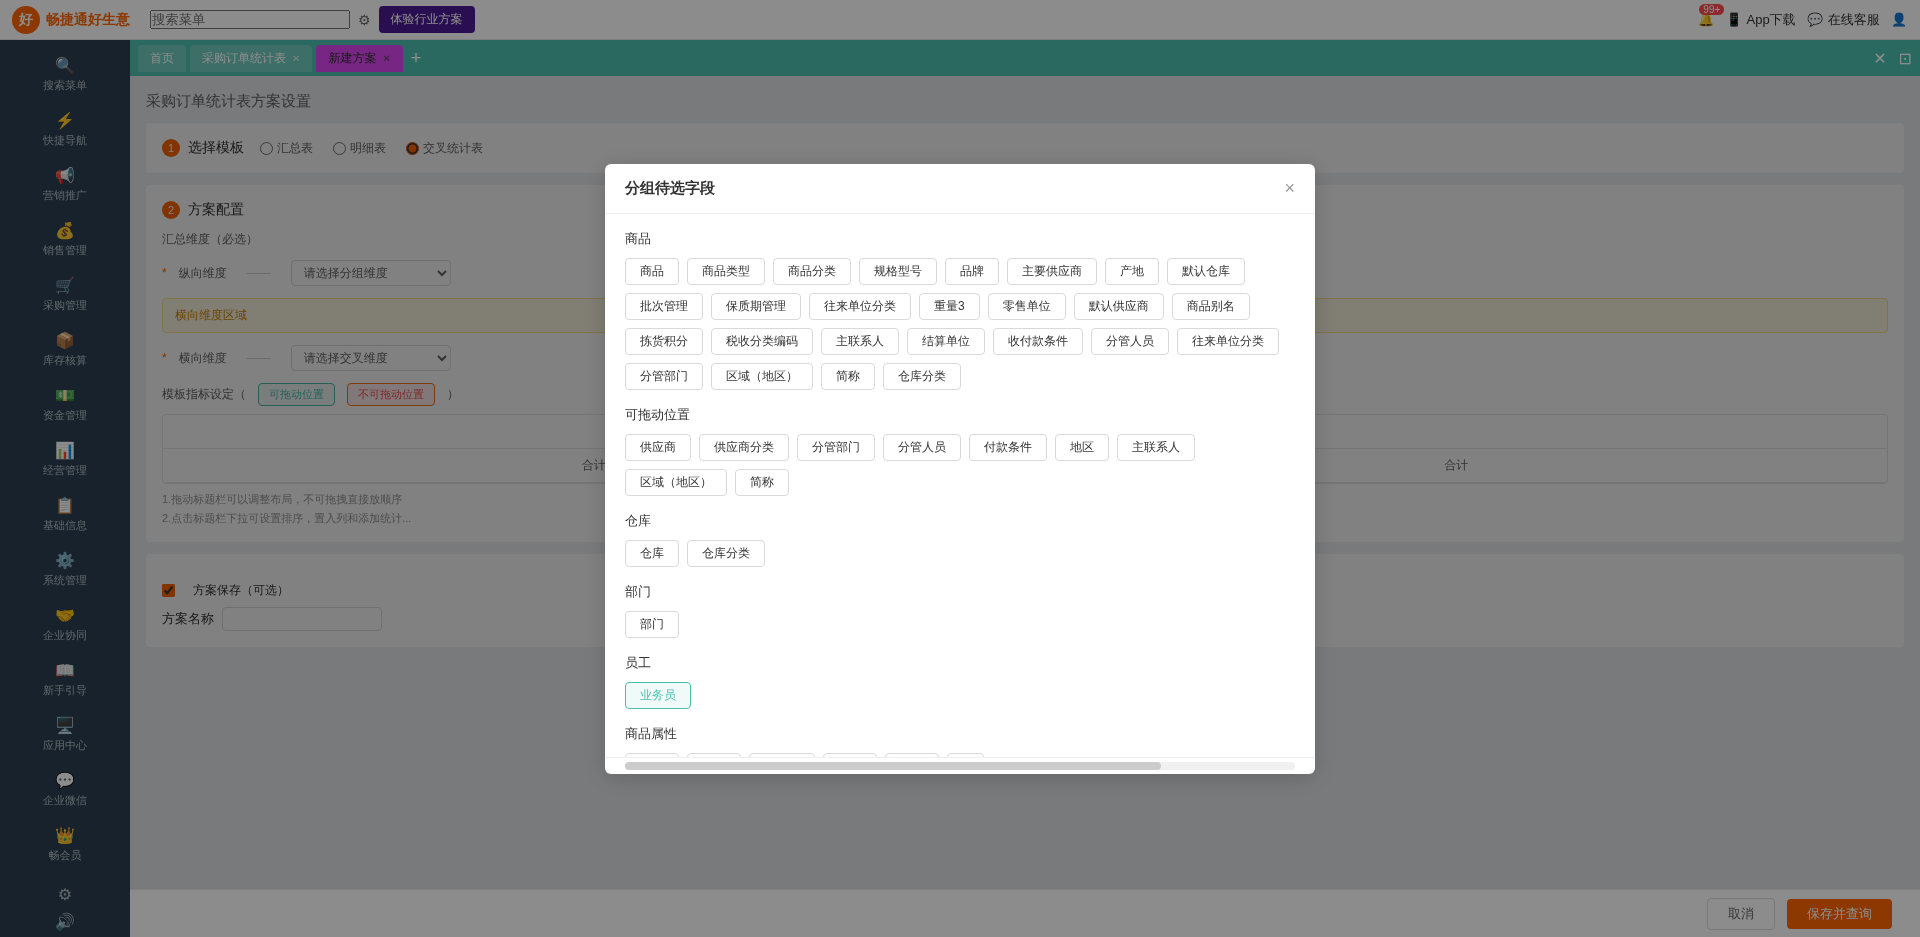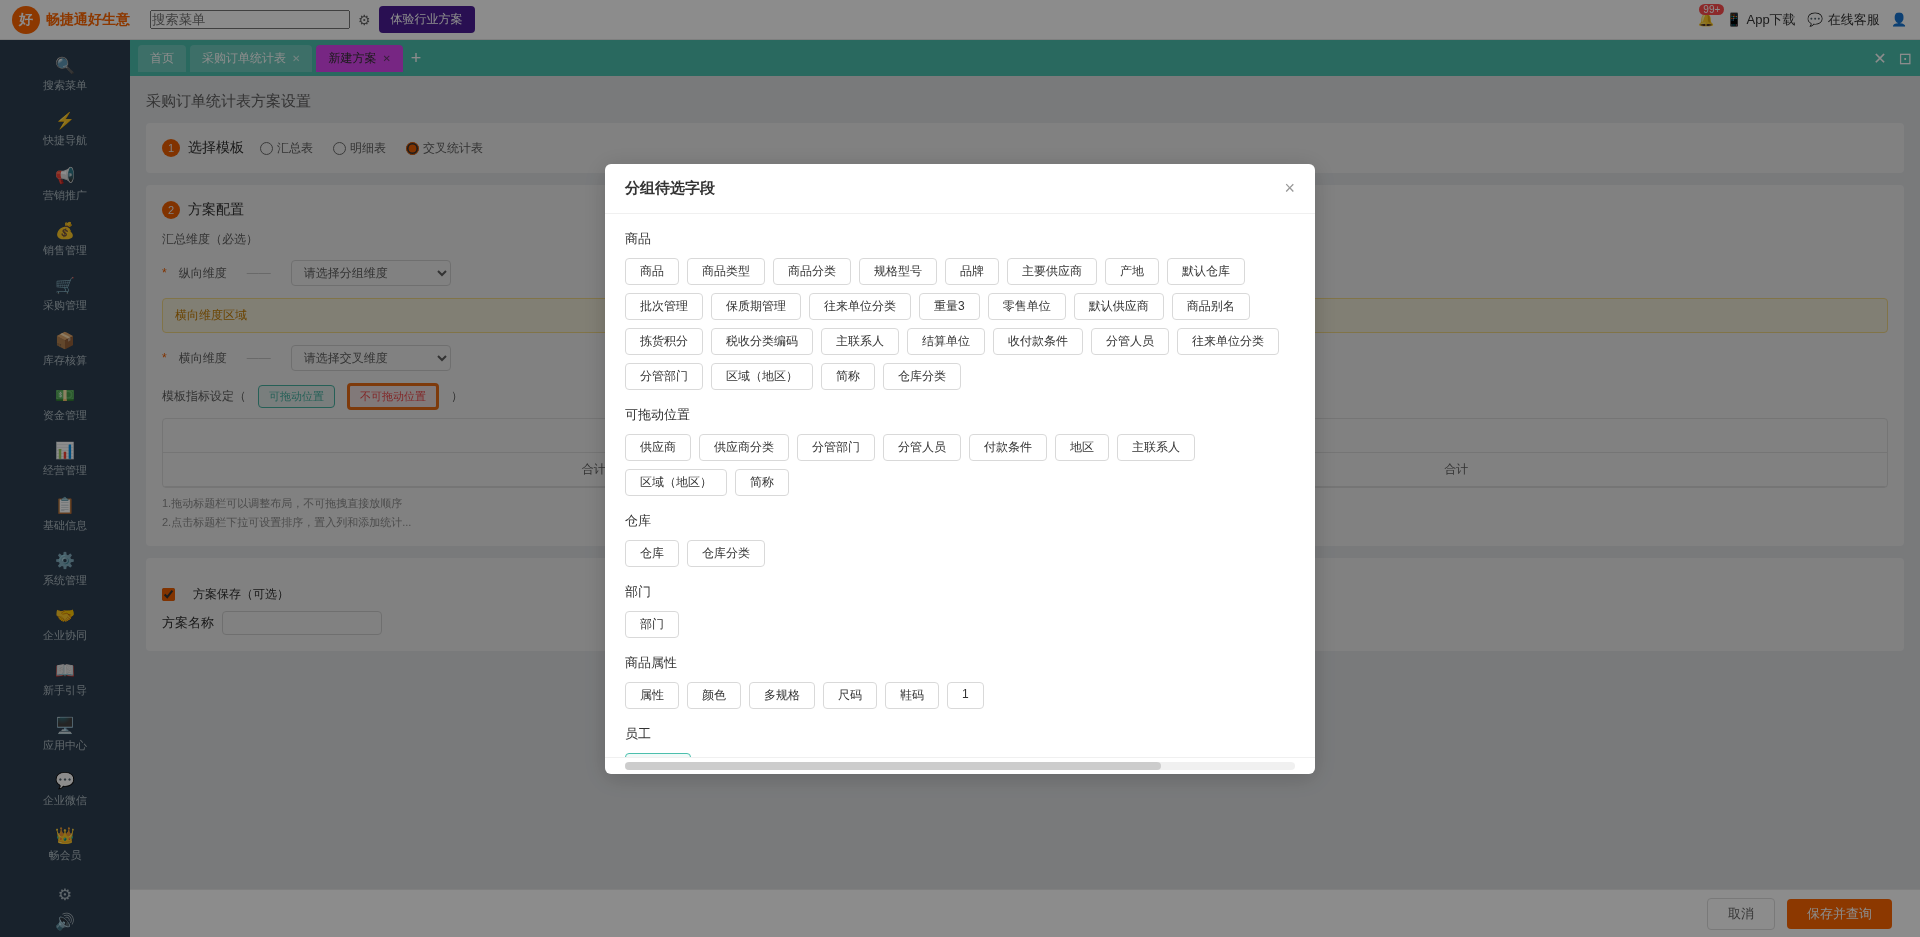--- a/index.html
+++ b/index.html
@@ -73,21 +73,21 @@
     .form-row { display: flex; align-items: center; gap: 12px; margin-bottom: 12px; font-size: 12px; color: #666; }
     .form-select { border: 1px solid #ddd; border-radius: 4px; padding: 4px 8px; font-size: 12px; color: #666; background: white; min-width: 160px; }
     .stats-table { border: 1px solid #e8e8e8; border-radius: 4px; overflow: hidden; margin-top: 8px; }
     .stats-row { display: flex; }
     .stats-cell { flex: 1; padding: 8px 12px; border-right: 1px solid #e8e8e8; border-bottom: 1px solid #e8e8e8; font-size: 12px; color: #666; display: flex; align-items: center; justify-content: center; }
     .stats-cell:last-child { border-right: none; }
     .checkbox-row { display: flex; align-items: center; gap: 18px; font-size: 12px; margin-top: 12px; }
     .checkbox-row input { accent-color: #ff6600; }
     .scheme-name-input { border: 1px solid #ddd; border-radius: 4px; padding: 4px 8px; font-size: 12px; width: 160px; }
     .movable-btn { border: 1px solid #4bbfad; color: #4bbfad; background: #f0faf8; border-radius: 4px; padding: 3px 10px; font-size: 11px; }
-    .fixed-btn { border: 3px solid #f97316; color: #ff4d4f; background: #fff0f0; border-radius: 4px; padding: 3px 10px; font-size: 11px; }
+    .fixed-btn { border: 1px solid #f97316; color: #ff4d4f; background: #fff0f0; border-radius: 4px; padding: 3px 10px; font-size: 11px; }
   </style>
 </head>
 <body>
 
 <div class="app-wrapper">
 
   <div class="top-bar">
     <div class="logo-area">
       <div class="logo-icon">好</div>
       <span>畅捷通好生意</span>
@@ -356,38 +356,38 @@
       </div>
 
       <div class="field-section">
         <div class="field-section-title">部门</div>
         <div class="field-tags">
           <span class="field-tag">部门</span>
         </div>
       </div>
 
       <div class="field-section">
+        <div class="field-section-title">员工</div>
+        <div class="field-tags">
+          <span class="field-tag selected">业务员</span>
+        </div>
+      </div>
+
+      <div class="field-section">
         <div class="field-section-title">商品属性</div>
         <div class="field-tags">
           <span class="field-tag">属性</span>
           <span class="field-tag">颜色</span>
           <span class="field-tag">多规格</span>
           <span class="field-tag">尺码</span>
           <span class="field-tag">鞋码</span>
           <span class="field-tag">1</span>
         </div>
       </div>
 
-      <div class="field-section">
-        <div class="field-section-title">员工</div>
-        <div class="field-tags">
-          <span class="field-tag selected">业务员</span>
-        </div>
-      </div>
-
     </div>
 
     <div style="padding: 4px 20px; border-top: 1px solid #f0f0f0; display:flex; align-items:center;">
       <div style="width: 100%; height: 8px; background: #f0f0f0; border-radius: 4px; position: relative;">
         <div style="width: 80%; height: 8px; background: #ccc; border-radius: 4px; position: absolute; left: 0;"></div>
       </div>
     </div>
   </div>
 </div>
 

